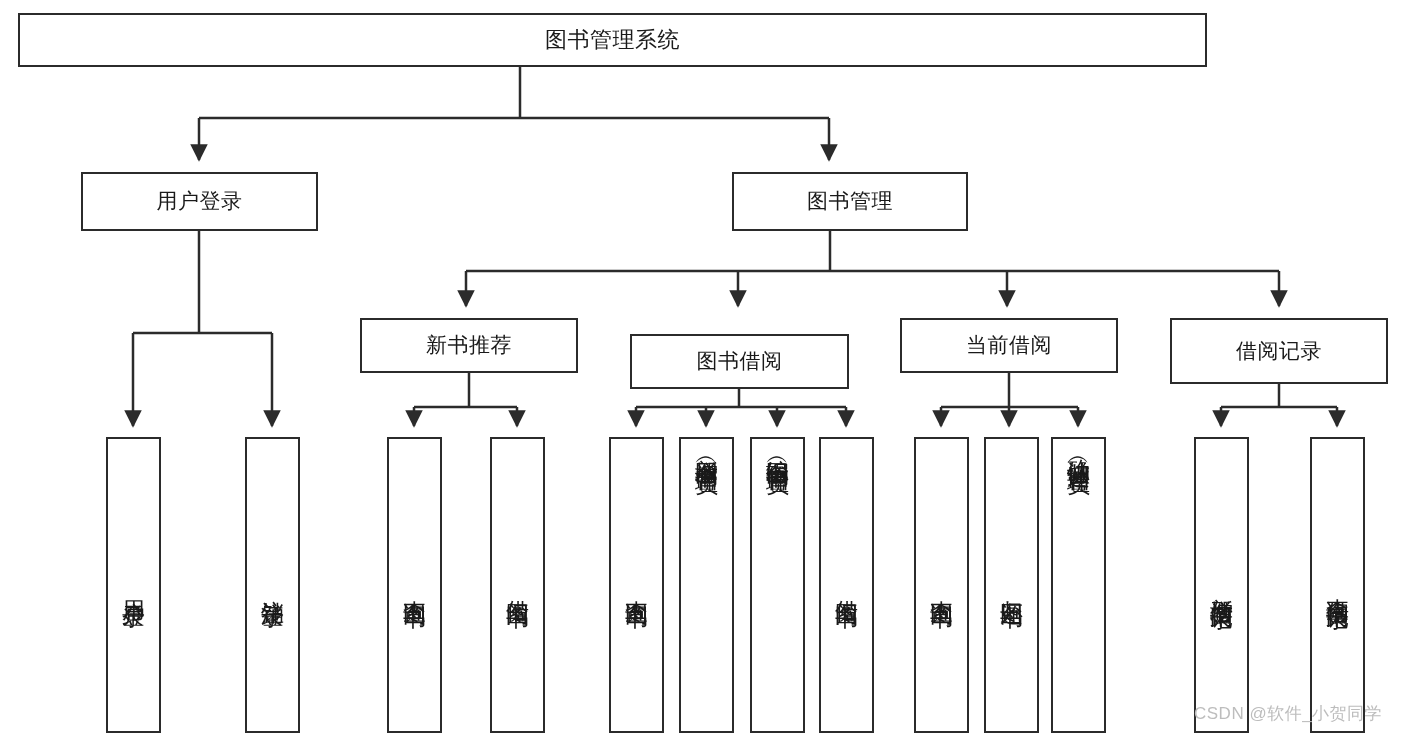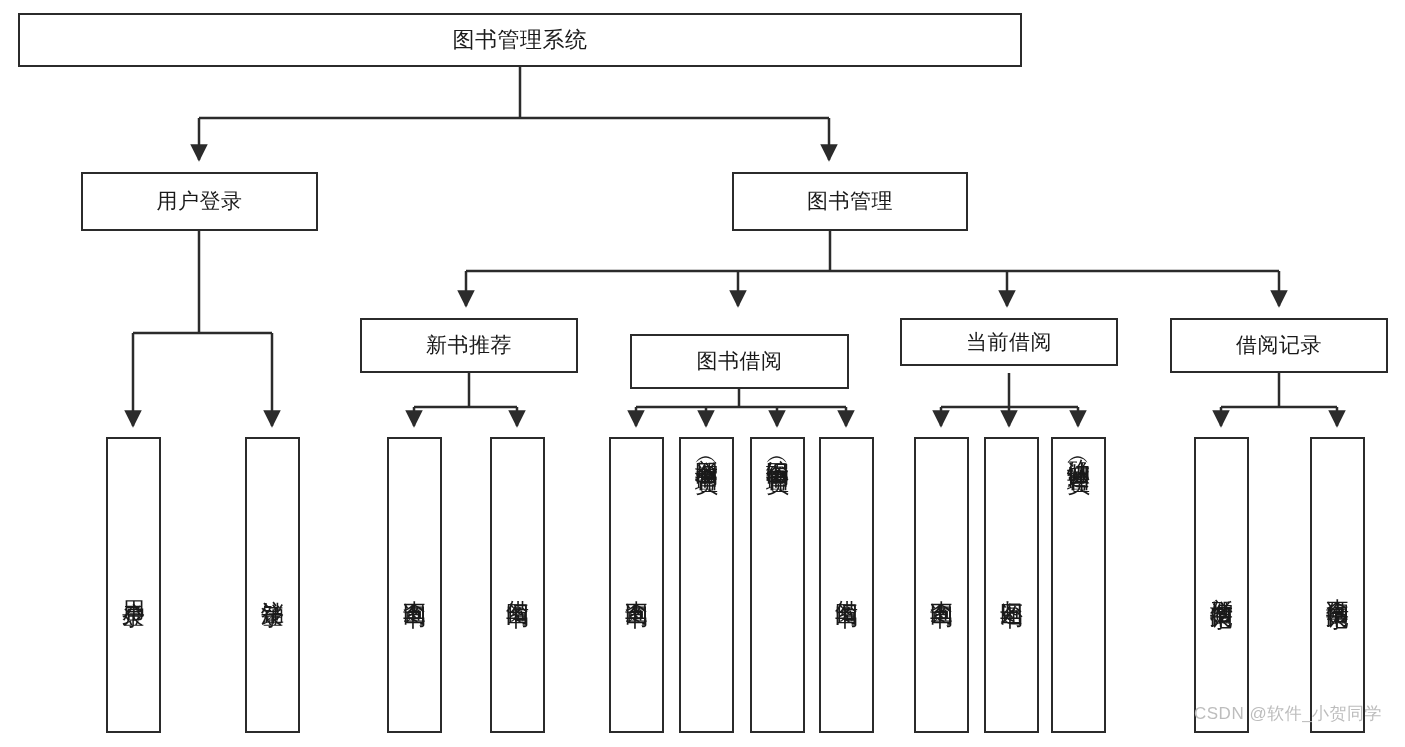--- a/index.html
+++ b/index.html
@@ -119,41 +119,41 @@
       <path d="M 1009 407 L 1009 426" marker-end="url(#arrow)"></path>
       <path d="M 1078 407 L 1078 426" marker-end="url(#arrow)"></path>
 
       <path d="M 1279 373 L 1279 407"></path>
       <path d="M 1221 407 L 1337 407"></path>
       <path d="M 1221 407 L 1221 426" marker-end="url(#arrow)"></path>
       <path d="M 1337 407 L 1337 426" marker-end="url(#arrow)"></path>
     </g>
   </svg>
 
-  <div class="node horizontal root" style="left:18px; top:13px; width:1004px; height:54px;">
+  <div class="node horizontal root" style="left:18px; top:13px; width:1189px; height:54px;">
     <span class="node-label">图书管理系统</span>
   </div>
 
   <div class="node horizontal" style="left:81px; top:172px; width:237px; height:59px;">
     <span class="node-label">用户登录</span>
   </div>
   <div class="node horizontal" style="left:712px; top:172px; width:236px; height:59px;margin-left:20px;">
     <span class="node-label">图书管理</span>
   </div>
 
   <div class="node horizontal" style="left:360px; top:318px; width:218px; height:55px;">
     <span class="node-label">新书推荐</span>
   </div>
   <div class="node horizontal" style="left:630px; top:334px; width:219px; height:55px;">
     <span class="node-label">图书借阅</span>
   </div>
-  <div class="node horizontal" style="left:900px; top:318px; width:218px; height:48px;">
+  <div class="node horizontal" style="left:900px; top:318px; width:218px; height:55px;">
     <span class="node-label">当前借阅</span>
   </div>
-  <div class="node horizontal" style="left:1170px; top:318px; width:218px; height:55px;">
+  <div class="node horizontal" style="left:1170px; top:318px; width:218px; height:66px;">
     <span class="node-label">借阅记录</span>
   </div>
 
   <div class="node vertical center-mid" style="left:106px; top:437px; width:55px; height:296px;">
     <span class="node-label">用户登录</span>
   </div>
   <div class="node vertical center-mid" style="left:245px; top:437px; width:55px; height:296px;">
     <span class="node-label">注销登录</span>
   </div>
 

